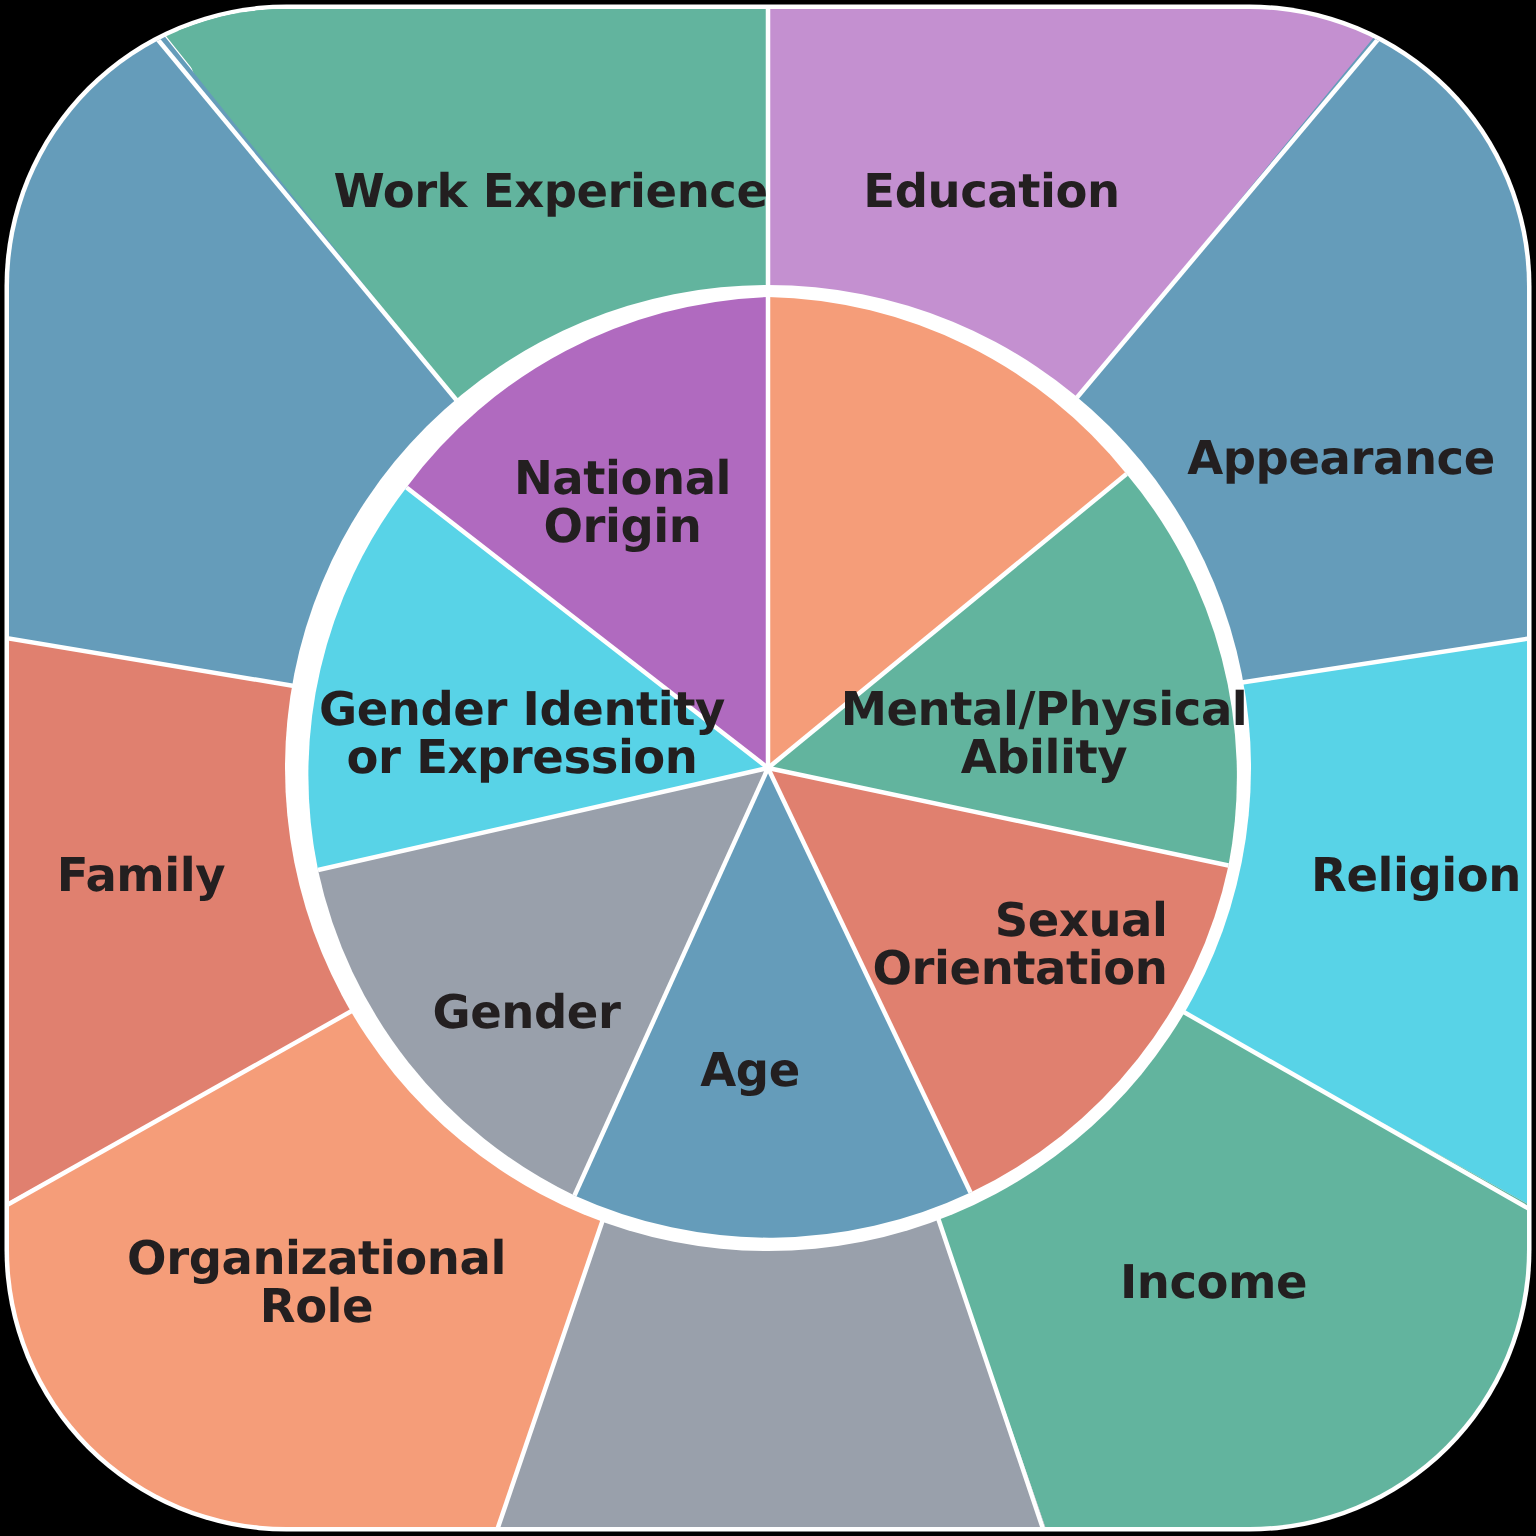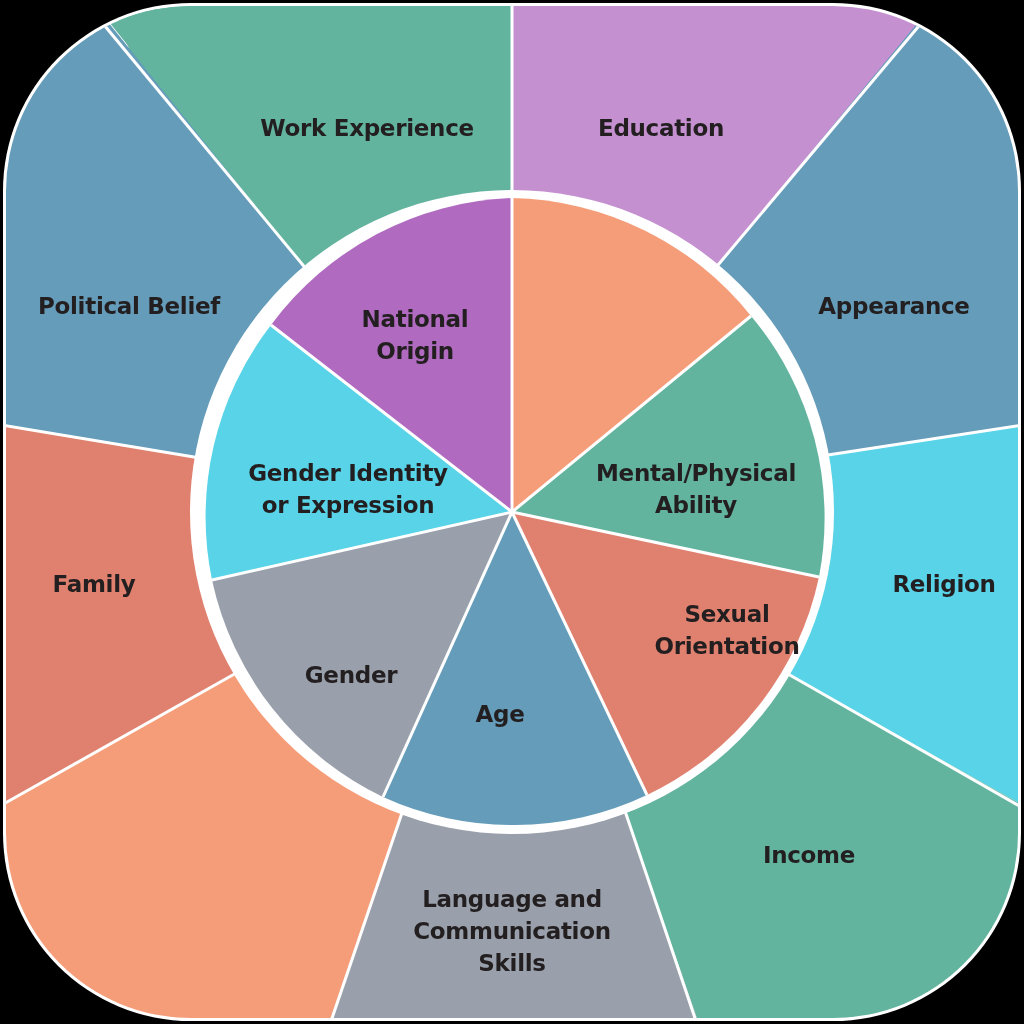--- a/index.html
+++ b/index.html
@@ -3,21 +3,21 @@
   <meta charset="utf-8">
   <style>
     html, body { margin: 0; padding: 0; background: #000000; }
     body { width: 1024px; height: 1024px; overflow: hidden; }
     #diagram { position: absolute; left: 0; top: 0; width: 1024px; height: 1024px; }
     .lbl {
       position: absolute;
       transform: translate(-50%, -50%);
       font-family: "DejaVu Sans", "Liberation Sans", sans-serif;
       font-weight: bold;
-      font-size: 23px;
+      font-size: 31px;
       line-height: 32px;
       color: #231f20;
       text-align: center;
       white-space: pre;
       letter-spacing: -0.3px;
     }
   </style>
 </head>
 <body>
 
@@ -79,30 +79,28 @@
       <line x1="512" y1="512" x2="271" y2="325"></line>
     </g>
   </svg>
 
   
   <div class="lbl" style="left:367px; top:128px;">Work Experience</div>
   <div class="lbl" style="left:661px; top:128px;">Education</div>
   <div class="lbl" style="left:894px; top:306px;text-align:center;">Appearance</div>
   <div class="lbl" style="left:944px; top:584px;">Religion</div>
   <div class="lbl" style="left:809px; top:855px;">Income</div>
-  <div class="lbl" style="left:512px; top:931px;">Language and
-Communication
-Skills</div>
+  <div class="lbl" style="left:211px; top:855px;">Organizational
+Role</div>
   <div class="lbl" style="left:94px; top:584px;">Family</div>
-  <div class="lbl" style="left:129px; top:306px;">Political Belief</div>
 
   
   <div class="lbl" style="left:415px; top:335px;">National
 Origin</div>
   <div class="lbl" style="left:696px; top:489px;">Mental/Physical
 Ability</div>
-  <div class="lbl" style="left:727px; top:630px;">Sexual
+  <div class="lbl" style="left:680px; top:630px;text-align:right;">Sexual
 Orientation</div>
   <div class="lbl" style="left:500px; top:714px;">Age</div>
   <div class="lbl" style="left:351px; top:639px;margin-top:36px;">Gender</div>
   <div class="lbl" style="left:328px; top:489px;margin-left:20px;">Gender Identity
 or Expression</div>
 </div>
 
 </body></html>

